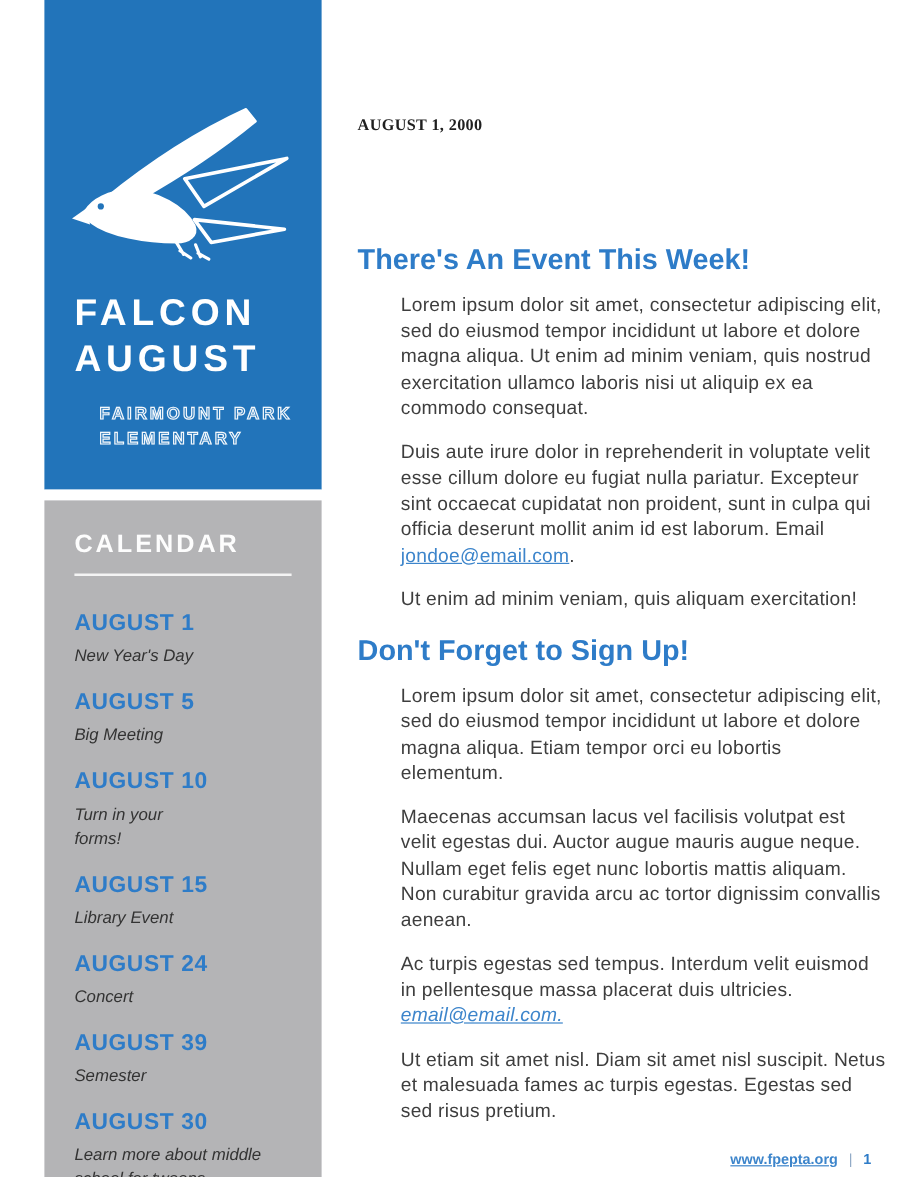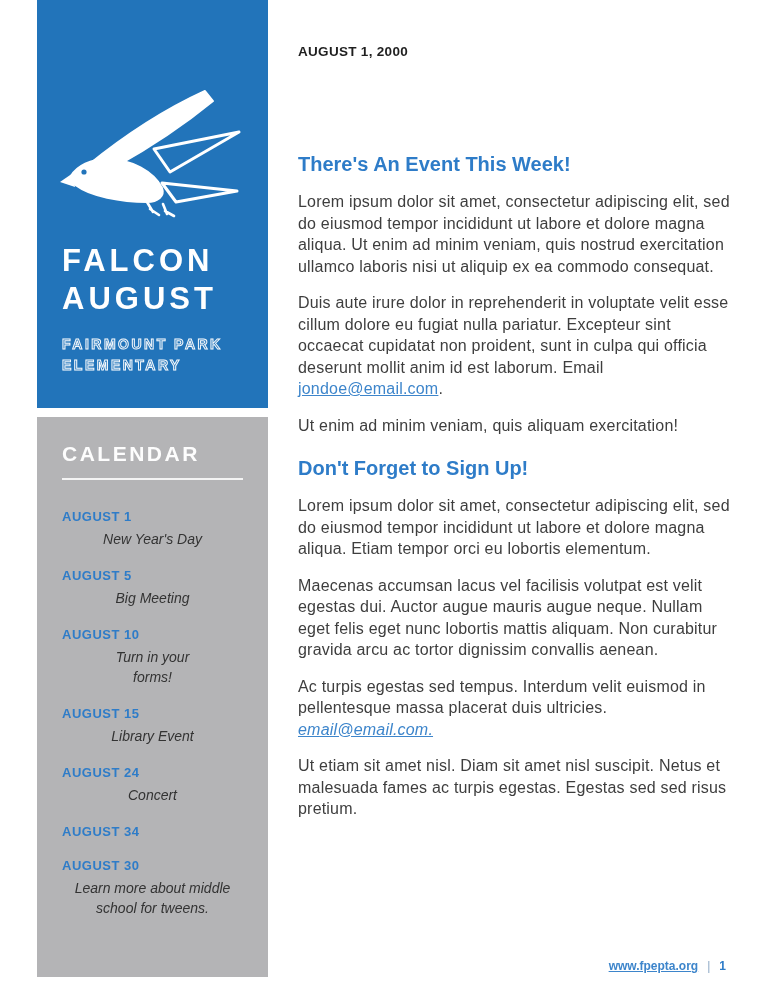--- a/index.html
+++ b/index.html
@@ -14,41 +14,41 @@
   body{font-family:"Liberation Sans",sans-serif;}
   .page{position:relative;width:768px;height:981px;background:#ffffff;overflow:hidden;margin:0 auto;}
 
   
   .sidebar-col{position:absolute;left:37px;top:0;width:231px;height:977px;display:flex;flex-direction:column;}
   .brand-panel{height:408px;flex:none;background:var(--brand-blue,#2274ba);padding-top:80px;}
   .falcon-logo{display:block;margin:0 auto;width:192px;height:150px;}
   .brand-title{padding-left:25px;margin-top:12px;color:#ffffff;font-weight:700;
                font-size:31px;line-height:38px;letter-spacing:4px;}
   .brand-subtitle{padding-left:25px;margin-top:16px;font-weight:700;font-size:14px;line-height:21px;
-                  letter-spacing:2.5px;color:rgba(255,255,255,0.85);}
+                  letter-spacing:2.5px;color:rgba(255,255,255,0.85);margin-left:21px;}
   @supports (-webkit-text-stroke: 1px #fff){
     .brand-subtitle{color:transparent;-webkit-text-stroke:1px rgba(255,255,255,0.95);}
   }
   .gap{height:9px;flex:none;background:#ffffff;}
   .calendar-panel{flex:1;background:var(--panel-gray,#b4b4b6);padding:25px 25px 10px 25px;}
   .calendar-heading{color:#fdfdfd;font-size:21px;font-weight:700;letter-spacing:2.5px;}
   .calendar-rule{border:none;border-bottom:2px solid rgba(255,255,255,0.85);width:181px;margin-top:12px;}
   .calendar-events{margin-top:29px;}
   .calendar-event{margin-bottom:19px;}
-  .event-date{color:var(--heading-blue,#2e7cc8);font-weight:700;font-size:13px;letter-spacing:0.5px;}
-  .event-desc{margin-top:5px;font-style:italic;font-size:14px;line-height:20px;color:#333333;text-align:center;}
+  .event-date{color:var(--heading-blue,#2e7cc8);font-weight:700;font-size:19px;letter-spacing:0.5px;}
+  .event-desc{margin-top:5px;font-style:italic;font-size:14px;line-height:20px;color:#333333;}
   .event-desc span{display:block;}
 
   
   .main-col{position:absolute;left:298px;top:0;width:440px;}
-  .issue-date{margin-top:44px;font-size:13.5px;font-weight:700;color:#1f1f1f;letter-spacing:0.3px;}
-  .section-heading{font-size:20px;font-weight:700;color:var(--heading-blue,#2e7cc8);line-height:24px;}
+  .issue-date{margin-top:96px;font-size:13.5px;font-weight:700;color:#1f1f1f;letter-spacing:0.3px;font-family:Liberation Serif, serif;}
+  .section-heading{font-size:24px;font-weight:700;color:var(--heading-blue,#2e7cc8);line-height:24px;}
   .h1-space{margin-top:93px;}
   .h2-space{margin-top:20px;}
-  .body-par{margin-top:15px;font-size:16px;line-height:21.5px;letter-spacing:0.2px;color:var(--text-dark,#3e3e3e);}
+  .body-par{margin-top:15px;font-size:16px;line-height:21.5px;letter-spacing:0.2px;color:var(--text-dark,#3e3e3e);margin-left:36px;}
   .body-par a{color:var(--link-blue,#3d85cb);text-decoration:underline;text-align:right;}
   .italic-link{font-style:italic;}
 
   
   .footer{position:absolute;right:42px;bottom:8px;font-size:12px;display:flex;align-items:baseline;gap:9px;}
   .footer a{color:var(--link-blue,#3d85cb);text-decoration:underline;font-weight:600;}
   .footer .sep{color:#8fa9c6;}
   .footer .pagenum{color:var(--heading-blue,#2e7cc8);font-weight:700;}
 </style>
 </head>
@@ -130,22 +130,23 @@
 
         <div class="calendar-event">
           <div class="event-date">AUGUST 24</div>
           <div class="event-desc">
             <span>Concert</span>
             <span></span>
           </div>
         </div>
 
         <div class="calendar-event">
-          <div class="event-date">AUGUST 34</div>
+          <div class="event-date">AUGUST 39</div>
           <div class="event-desc">
+            <span>Semester</span>
           </div>
         </div>
 
         <div class="calendar-event">
           <div class="event-date">AUGUST 30</div>
           <div class="event-desc">
             <span>Learn more about middle</span>
             <span>school for tweens.</span>
           </div>
         </div>

